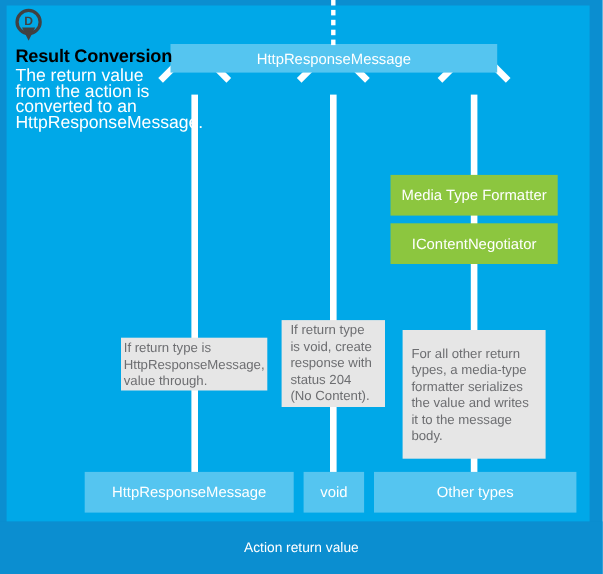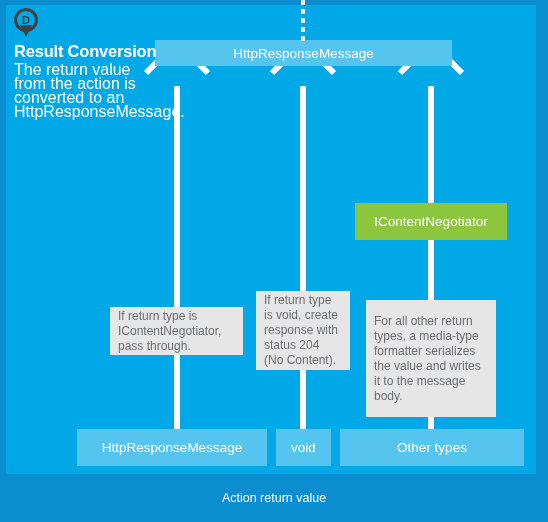--- a/index.html
+++ b/index.html
@@ -145,21 +145,21 @@
     position: absolute;
     left: 6px;
     top: 17px;
     width: 0;
     height: 0;
     border-left: 6px solid transparent;
     border-right: 6px solid transparent;
     border-top: 12px solid #414042;
   }
   .legend-title {
-    color: #ffffff;
+    color: #000000;
     font-size: 16.5px;
     font-weight: bold;
     margin-top: 2px;
     letter-spacing: -0.2px;
   }
   .legend-body {
     color: #ffffff;
     font-size: 16px;
     line-height: 14px;
     margin-top: 2px;
@@ -214,26 +214,29 @@
       <div class="pin-circle">D</div>
     </div>
     <div class="legend-title">Result Conversion</div>
     <div class="legend-body">The return value from the action is converted to an HttpResponseMessage.</div>
   </div>
 
   <div class="box box-blue" style="left:155px; top:40px; width:297px; height:26px;">
     <span>HttpResponseMessage</span>
   </div>
 
+  <div class="box box-green" style="left:355px; top:159px; width:152px; height:37px;">
+    <span>Media Type Formatter</span>
+  </div>
   <div class="box box-green" style="left:355px; top:203px; width:152px; height:37px;">
     <span>IContentNegotiator</span>
   </div>
 
   <div class="box box-gray" style="left:110px; top:307px; width:133px; height:48px;">
-    <span>If return type is IContentNegotiator, pass through.</span>
+    <span>If return type is HttpResponseMessage, value through.</span>
   </div>
   <div class="box box-gray" style="left:256px; top:291px; width:94px; height:79px;">
     <span>If return type is void, create response with status 204 (No Content).</span>
   </div>
   <div class="box box-gray" style="left:366px; top:300px; width:130px; height:117px;">
     <span>For all other return types, a media-type formatter serializes the value and writes it to the message body.</span>
   </div>
 
   <div class="box box-blue" style="left:77px; top:429px; width:190px; height:37px;">
     <span>HttpResponseMessage</span>

